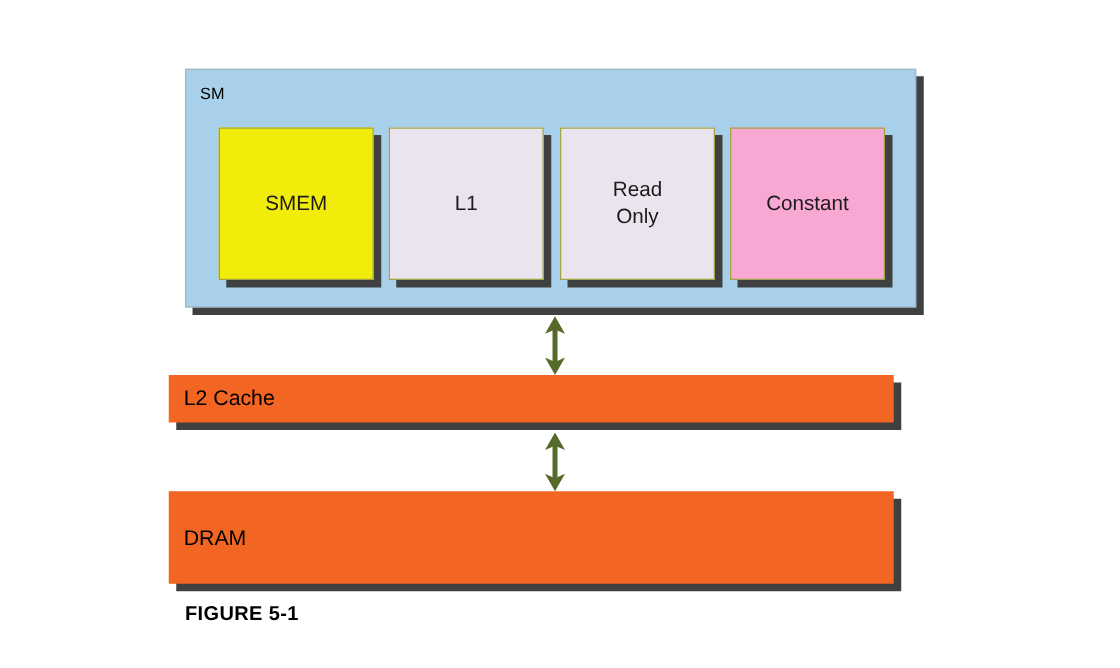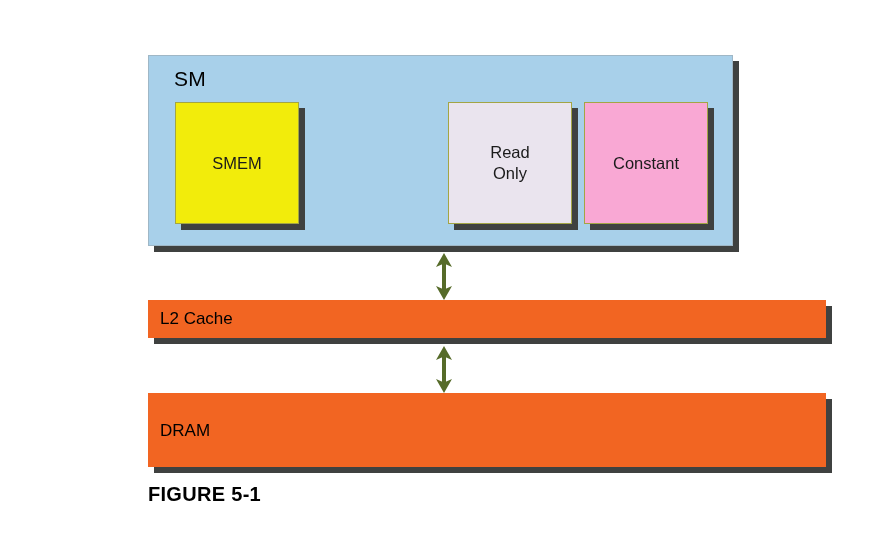--- a/index.html
+++ b/index.html
@@ -31,23 +31,23 @@
     width: 585px;
     height: 191px;
     background: #a8d0ea;
     border: 1px solid #9fb7c6;
     box-sizing: border-box;
     box-shadow: 6px 6px 0 0 #3f4140;
   }
 
   .sm-label {
     position: absolute;
-    left: 25px;
+    left: 11px;
     top: 11px;
-    font-size: 21px;
+    font-size: 13px;
     color: #000000;
     letter-spacing: 0.2px;
   }
 
   
   .mem-box {
     position: absolute;
     top: 46px;
     width: 124px;
     height: 122px;
@@ -76,22 +76,22 @@
     background: #eae4ee;
   }
   .mem-box.constant {
     left: 435px;
     background: #f9a8d4;
   }
 
   
   .bar {
     position: absolute;
-    left: 148px;
-    width: 678px;
+    left: 135px;
+    width: 580px;
     background: #f26522;
     box-sizing: border-box;
     box-shadow: 6px 6px 0 0 #3f4140;
     color: #000000;
     font-size: 17px;
   }
   .bar-label {
     position: absolute;
     left: 12px;
   }
@@ -125,38 +125,41 @@
     top: 346px;
     height: 47px;
   }
   .arrow svg { display: block; }
 
   
   .figure-caption {
     position: absolute;
     left: 148px;
     top: 483px;
-    font-size: 20px;
+    font-size: 16px;
     font-weight: bold;
     color: #000000;
     letter-spacing: 0.3px;
   }
 </style>
 </head>
 <body>
 
 <div class="canvas">
 
   <div class="sm-container">
     <div class="sm-label">SM</div>
 
     <div class="mem-box smem">
       <span>SMEM</span>
     </div>
 
+    <div class="mem-box l1">
+      <span>L1</span>
+    </div>
 
     <div class="mem-box readonly">
       <span><span>Read</span><br><span>Only</span></span>
     </div>
 
     <div class="mem-box constant">
       <span>Constant</span>
     </div>
   </div>
 

